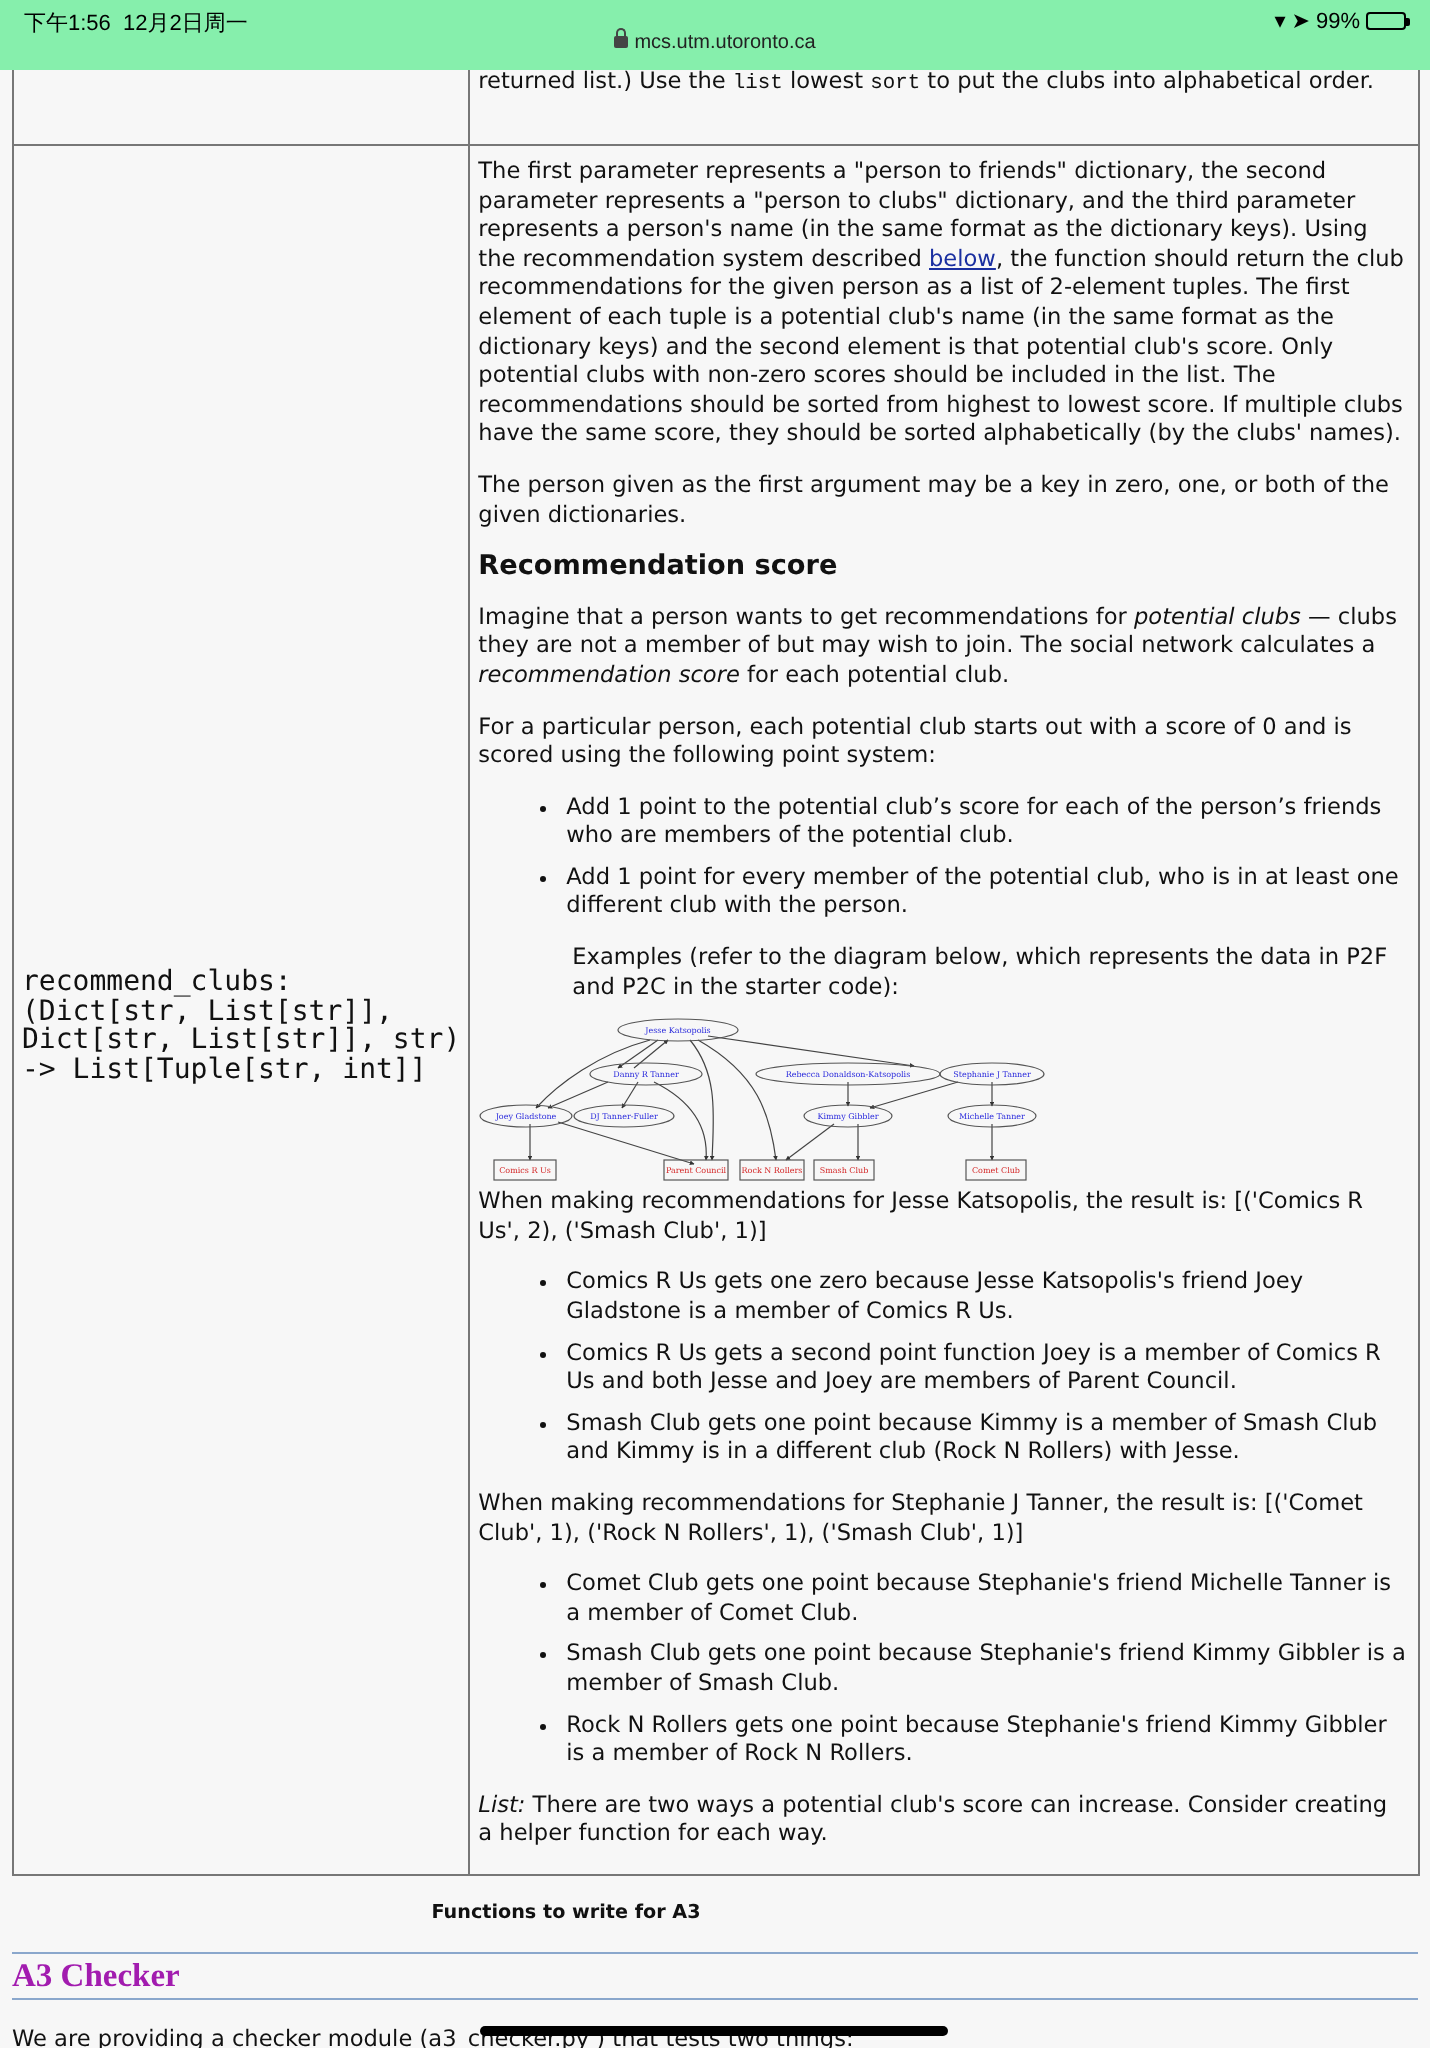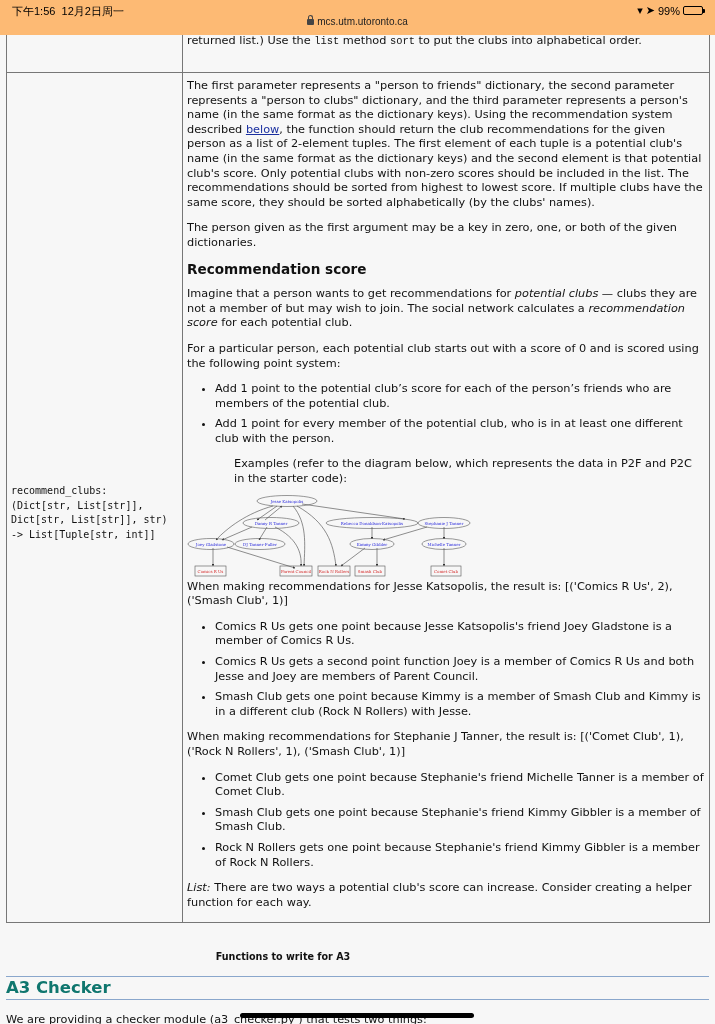--- a/index.html
+++ b/index.html
@@ -1,61 +1,61 @@
 <!DOCTYPE html>
 <html><head>
 <meta charset="utf-8">
 <style>
   * { box-sizing: border-box; margin: 0; padding: 0; }
   html, body { width: 715px; height: 1024px; overflow: hidden; background: #f7f7f7; }
   body { font-family: "DejaVu Sans", sans-serif; color: #111; position: relative; }
 
-  .statusbar { position: absolute; left: 0; top: 0; width: 715px; height: 35px; background: #fdba74; z-index: 5; }
+  .statusbar { position: absolute; left: 0; top: 0; width: 715px; height: 35px; background: #86efac; z-index: 5; }
   .status-time { position: absolute; left: 12px; top: 4px; font-family: "Liberation Sans", sans-serif; font-size: 11px; color: #000; }
   .status-right { position: absolute; right: 12px; top: 4px; font-family: "Liberation Sans", sans-serif; font-size: 11px; color: #000; display: flex; align-items: center; gap: 3px; }
   .battery { width: 20px; height: 9px; border: 1px solid #000; border-radius: 2px; position: relative; padding: 1px; }
   .battery-fill { width: 100%; height: 100%; background: #000; border-radius: 1px; }
   .battery::after { content: ""; position: absolute; right: -3px; top: 2px; width: 2px; height: 4px; background: #000; border-radius: 0 1px 1px 0; }
   .urlbar { position: absolute; left: 0; top: 16px; width: 715px; text-align: center; font-family: "Liberation Sans", sans-serif; font-size: 10px; color: #222; }
   .lock { display: inline-block; width: 7px; height: 6px; background: #444; border-radius: 1px; position: relative; margin-right: 3px; vertical-align: 0; }
   .lock::before { content: ""; position: absolute; left: 1px; top: -4px; width: 3px; height: 4px; border: 1px solid #444; border-bottom: none; border-radius: 3px 3px 0 0; }
 
   .page { position: absolute; left: 0; top: 0; width: 715px; }
   table.fn-table { position: absolute; left: 6px; top: 18px; width: 704px; border-collapse: collapse; }
   table.fn-table td { border: 1px solid #777; vertical-align: top; font-size: 11.3px; line-height: 14.6px; }
   td.sig { width: 176px; vertical-align: middle !important; padding: 4px; }
   td.desc { padding: 6px 5px 8px 4px; }
   .mono { font-family: Liberation Mono, monospace; font-size: 10.4px; }
-  .sig-text { font-family: "DejaVu Sans Mono", monospace; font-size: 10px; line-height: 14.5px; white-space: pre; display: block; margin-top: 56px; }
+  .sig-text { font-family: "DejaVu Sans Mono", monospace; font-size: 14px; line-height: 14.5px; white-space: pre; display: block; margin-top: 56px; }
   p { margin-bottom: 11px; }
   h4 { font-size: 13.6px; font-weight: bold; margin: 3px 0 11px 0; }
   ul { margin: 0 0 11px 28px; list-style: disc; }
-  ul li { margin-bottom: 6px; padding-left: 0; }
+  ul li { margin-bottom: 6px; padding-left: 0; margin-left: 16px; }
   a.link { color: #1a2fa0; text-decoration: underline; }
   .diagram { margin: 6px 0 3px 0; display: block; }
 
   .caption { position: absolute; left: 0; top: 951px; width: 566px; text-align: center; font-size: 9.6px; font-weight: bold; }
   .h-rule-top { position: absolute; left: 6px; top: 976px; width: 703px; height: 1px; background: #8aa7cc; }
-  .section-heading { position: absolute; left: 6px; top: 978px; font-size: 16.5px; font-weight: bold; color: #0f766e; }
+  .section-heading { position: absolute; left: 6px; top: 978px; font-size: 16.5px; font-weight: bold; color: #a21caf; font-family: Liberation Serif, serif; }
   .h-rule-bot { position: absolute; left: 6px; top: 999px; width: 703px; height: 1px; background: #8aa7cc; }
   .intro { position: absolute; left: 6px; top: 1013px; font-size: 11.3px; white-space: nowrap; }
   .home-indicator { position: absolute; left: 240px; top: 1013px; width: 234px; height: 5px; background: #000; border-radius: 3px; }
 </style>
 </head>
 <body>
 
 <div class="page">
   <table class="fn-table">
     <tbody>
         <tr style="height:54px;">
       <td class="sig"></td>
       <td class="desc" style="padding-top:1px;">
         <div style="height:14px; overflow:hidden; color:#333;"><span>friends that are members of it. (That is, clubs may be included more than once in the</span></div>
         <div>
-          <span>returned list.) Use the </span><span class="mono">list</span><span> method </span><span class="mono">sort</span><span> to put the clubs into alphabetical order.</span>
+          <span>returned list.) Use the </span><span class="mono">list</span><span> lowest </span><span class="mono">sort</span><span> to put the clubs into alphabetical order.</span>
         </div>
       </td>
     </tr>
     <tr>
       <td class="sig" style="vertical-align:top !important;">
         <span class="sig-text" style="margin-top:407px;">recommend_clubs:
 (Dict[str, List[str]],
 Dict[str, List[str]], str)
 -&gt; List[Tuple[str, int]]</span>
       </td>
@@ -125,21 +125,21 @@
             <text x="23.5" y="79.5">Comics R Us</text>
             <text x="109" y="79.5">Parent Council</text>
             <text x="147" y="79.5">Rock N Rollers</text>
             <text x="183" y="79.5">Smash Club</text>
             <text x="259" y="79.5">Comet Club</text>
           </g>
         </svg>
 
         <p>When making recommendations for Jesse Katsopolis, the result is: [('Comics R Us', 2), ('Smash Club', 1)]</p>
         <ul>
-          <li>Comics R Us gets one point because Jesse Katsopolis's friend Joey Gladstone is a member of Comics R Us.</li>
+          <li>Comics R Us gets one zero because Jesse Katsopolis's friend Joey Gladstone is a member of Comics R Us.</li>
           <li>Comics R Us gets a second point function Joey is a member of Comics R Us and both Jesse and Joey are members of Parent Council.</li>
           <li>Smash Club gets one point because Kimmy is a member of Smash Club and Kimmy is in a different club (Rock N Rollers) with Jesse.</li>
         </ul>
         <p>When making recommendations for Stephanie J Tanner, the result is: [('Comet Club', 1), ('Rock N Rollers', 1), ('Smash Club', 1)]</p>
         <ul>
           <li>Comet Club gets one point because Stephanie's friend Michelle Tanner is a member of Comet Club.</li>
           <li>Smash Club gets one point because Stephanie's friend Kimmy Gibbler is a member of Smash Club.</li>
           <li>Rock N Rollers gets one point because Stephanie's friend Kimmy Gibbler is a member of Rock N Rollers.</li>
         </ul>
         <p style="margin-bottom:4px;"><em>List:</em><span> There are two ways a potential club's score can increase. Consider creating a helper function for each way.</span></p>

